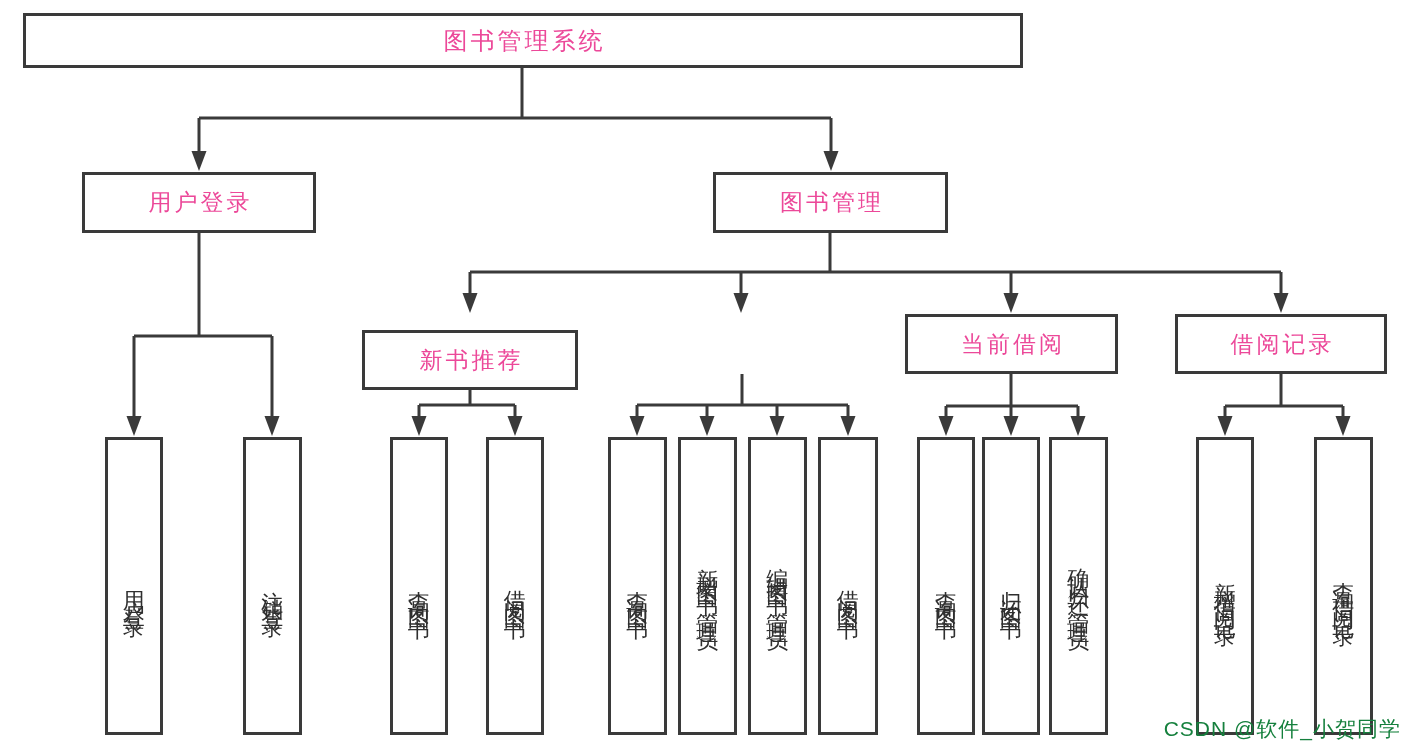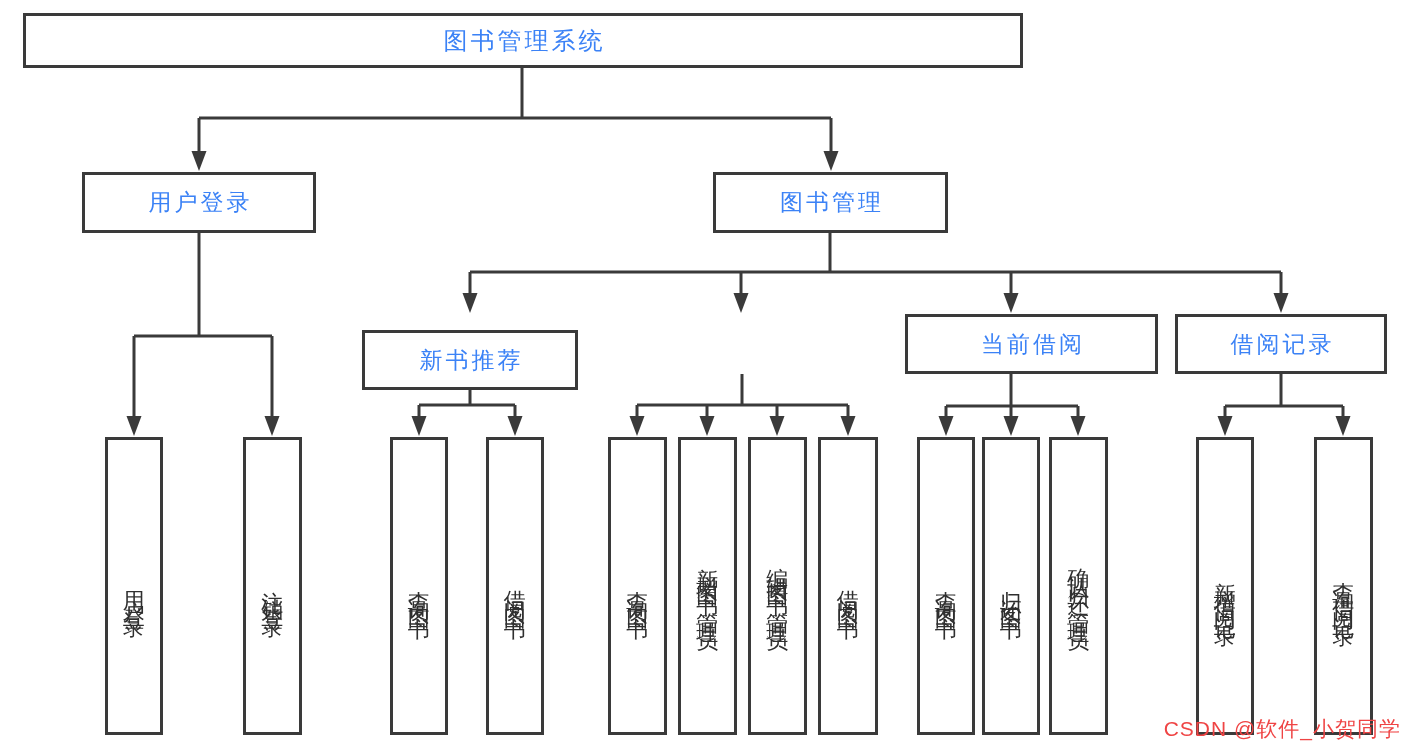--- a/index.html
+++ b/index.html
@@ -21,42 +21,42 @@
     position: absolute;
     box-sizing: border-box;
     background: #ffffff;
     border: 3px solid #3a3a3a;
     display: flex;
     align-items: center;
     justify-content: center;
   }
   .hnode-label {
     font-size: 23px;
-    color: #3b82f6;
+    color: #ec4899;
     letter-spacing: 3px;
     text-indent: 3px;
     white-space: nowrap;
   }
   .root-label { font-size: 24px; }
   .vtext {
     writing-mode: vertical-rl;
     text-orientation: mixed;
     font-size: 22px;
     color: #2f2f2f;
     letter-spacing: 9px;
     padding-top: 9px;
     white-space: nowrap;
     line-height: 1.15;
   }
   .watermark {
     position: absolute;
     right: 4px;
     bottom: 4px;
     font-size: 21px;
-    color: #ef4444;
+    color: #15803d;
     letter-spacing: 1px;
     white-space: nowrap;
   }
 </style>
 </head>
 <body>
 
 <div class="canvas">
 
   <svg class="connector-layer" width="1405" height="747" viewBox="0 0 1405 747" xmlns="http://www.w3.org/2000/svg">
@@ -111,21 +111,21 @@
   <div class="box" style="left:82px; top:172px; width:234px; height:61px;">
     <span class="hnode-label">用户登录</span>
   </div>
   <div class="box" style="left:713px; top:172px; width:235px; height:61px;text-align:center;">
     <span class="hnode-label">图书管理</span>
   </div>
 
   <div class="box" style="left:362px; top:314px; width:216px; height:60px;margin-top:16px;">
     <span class="hnode-label">新书推荐</span>
   </div>
-  <div class="box" style="left:905px; top:314px; width:253px; height:60px;">
+  <div class="box" style="left:905px; top:314px; width:213px; height:60px;">
     <span class="hnode-label">当前借阅</span>
   </div>
   <div class="box" style="left:1175px; top:314px; width:212px; height:60px;">
     <span class="hnode-label">借阅记录</span>
   </div>
 
   <div class="box" style="left:105px; top:437px; width:58px; height:298px;">
     <span class="vtext">用户登录</span>
   </div>
   <div class="box" style="left:243px; top:437px; width:59px; height:298px;">

